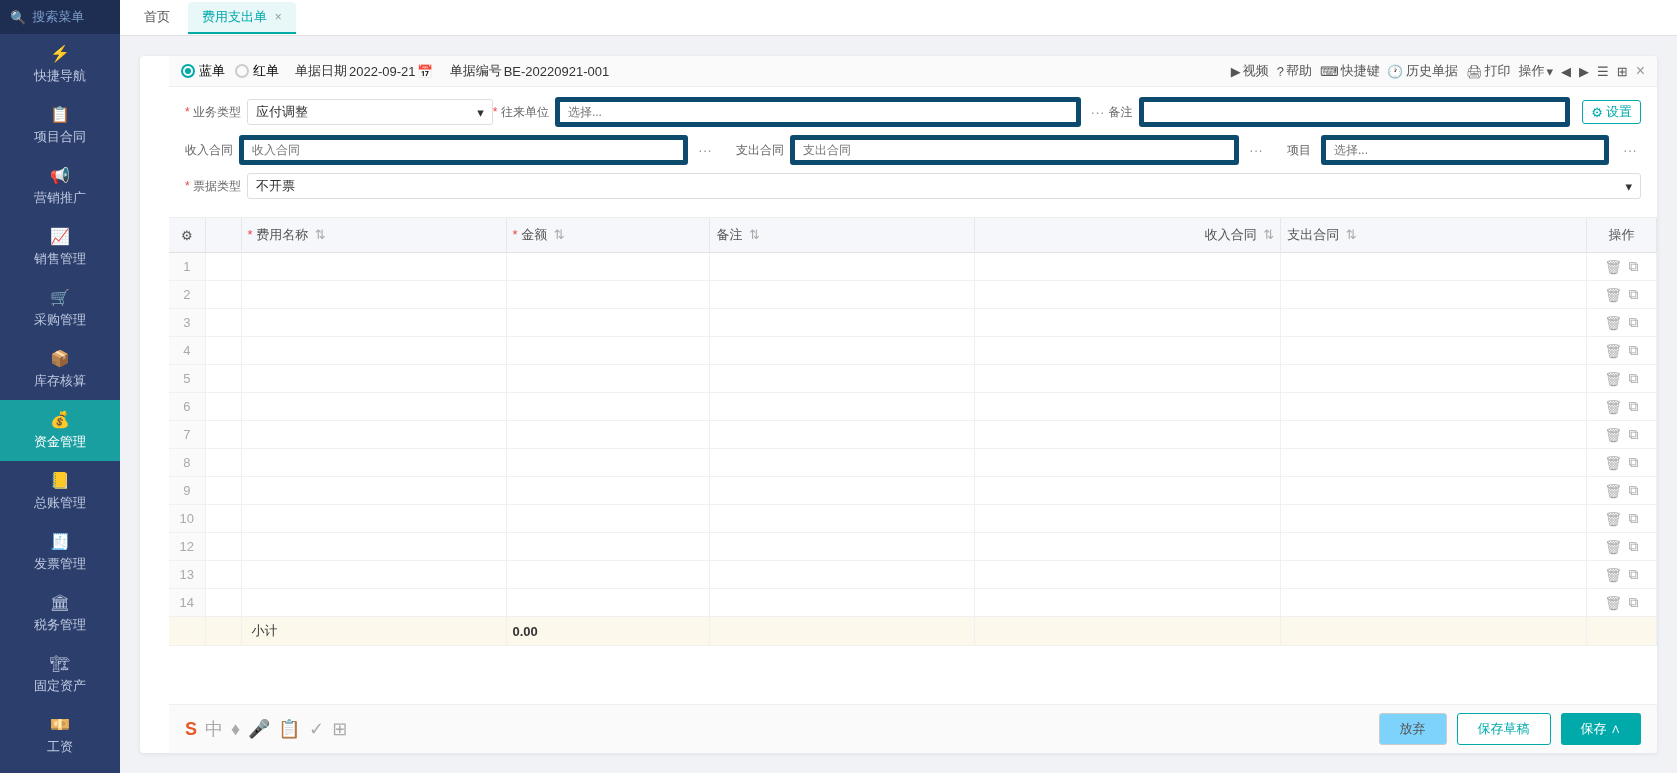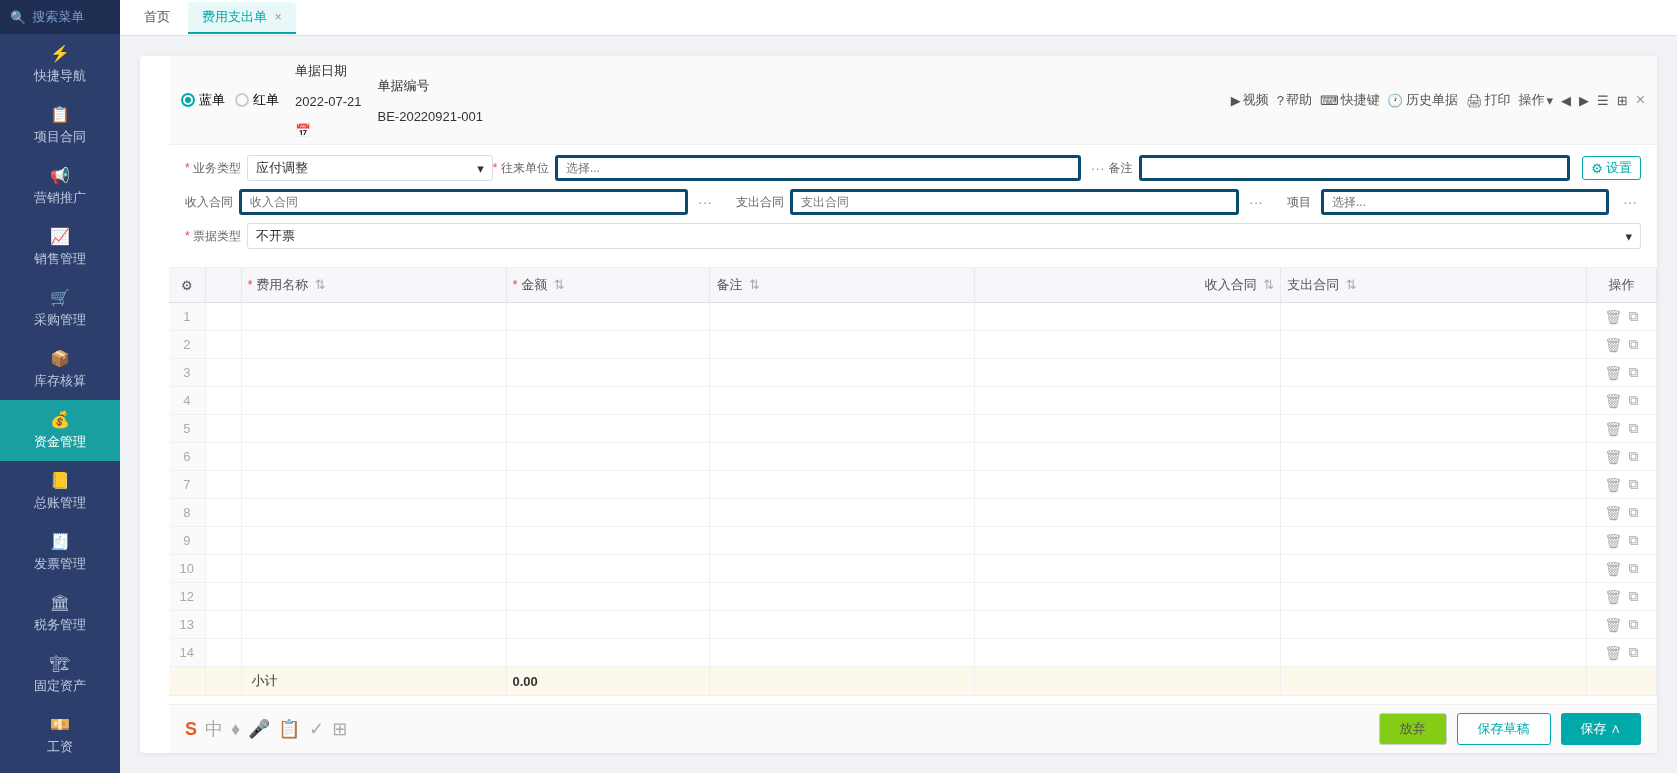--- a/index.html
+++ b/index.html
@@ -106,21 +106,21 @@
     .toolbar-right span { cursor: pointer; display: flex; align-items: center; gap: 2px; }
     .radio-group { display: flex; gap: 10px; align-items: center; }
     .radio-item { display: flex; align-items: center; gap: 4px; cursor: pointer; }
     .radio-dot {
       width: 14px; height: 14px; border-radius: 50%;
       border: 2px solid #ccc; display: flex; align-items: center; justify-content: center;
     }
     .radio-dot.checked { border-color: #00aaab; }
     .radio-dot.checked::after { content: ''; width: 6px; height: 6px; border-radius: 50%; background: #00aaab; }
     .radio-red .radio-dot { border-color: #ccc; }
-    .field-group { display: flex; align-items: flex-start; gap: 14px; color: #333; font-size: 12px; flex-direction: column; }
+    .field-group { display: flex; align-items: center; gap: 2px; color: #333; font-size: 12px; }
     .field-value { color: #333; font-weight: 500; }
     .calendar-icon { color: #aaa; cursor: pointer; }
     .close-btn { cursor: pointer; color: #999; font-size: 16px; }
 
     
     .form-area {
       padding: 10px 16px;
       border-bottom: 1px solid #eee;
       flex-shrink: 0;
     }
@@ -138,21 +138,21 @@
     }
     .form-label {
       color: #666;
       font-size: 12px;
       white-space: nowrap;
       flex-shrink: 0;
     }
     .form-label.required::before { content: '* '; color: #e44; }
     .form-input {
       flex: 1;
-      border: 3px solid #0c4a6e;
+      border: 5px solid #0c4a6e;
       border-radius: 3px;
       padding: 3px 8px;
       font-size: 12px;
       color: #333;
       background: #fff;
       min-width: 80px;
     }
     .form-input-select {
       flex: 1;
       border: 1px solid #ddd;
@@ -241,21 +241,21 @@
     .footer-icon { color: #aaa; font-size: 18px; cursor: pointer; }
     .footer-brand { color: #e55a2b; font-weight: bold; font-size: 16px; }
     .footer-actions { display: flex; gap: 10px; }
     .btn {
       padding: 6px 20px;
       border-radius: 3px;
       cursor: pointer;
       font-size: 13px;
       border: 1px solid #ccc;
     }
-    .btn-default { background: #84cc16; color: #555; border-color: #ccc; }
+    .btn-default { background: #7dd3fc; color: #555; border-color: #ccc; }
     .btn-outline { background: #fff; color: #00aaab; border-color: #00aaab; }
     .btn-primary { background: #00aaab; color: #fff; border: none; }
 
     
     .table-area::-webkit-scrollbar { width: 6px; height: 6px; }
     .table-area::-webkit-scrollbar-thumb { background: #ccc; border-radius: 3px; }
 
     
     .form-settings { display: flex; align-items: center; }
 
@@ -356,21 +356,21 @@
             <span>蓝单</span>
           </label>
           <label class="radio-item radio-red">
             <div class="radio-dot"></div>
             <span>红单</span>
           </label>
         </div>
 
         <div class="field-group">
           <span>单据日期</span>
-          <span class="field-value">2022-07-21</span>
+          <span class="field-value">2022-09-21</span>
           <span class="calendar-icon">📅</span>
         </div>
 
         <div class="field-group">
           <span>单据编号</span>
           <span class="field-value">BE-20220921-001</span>
         </div>
       </div>
       <div class="toolbar-right">
         <span>

